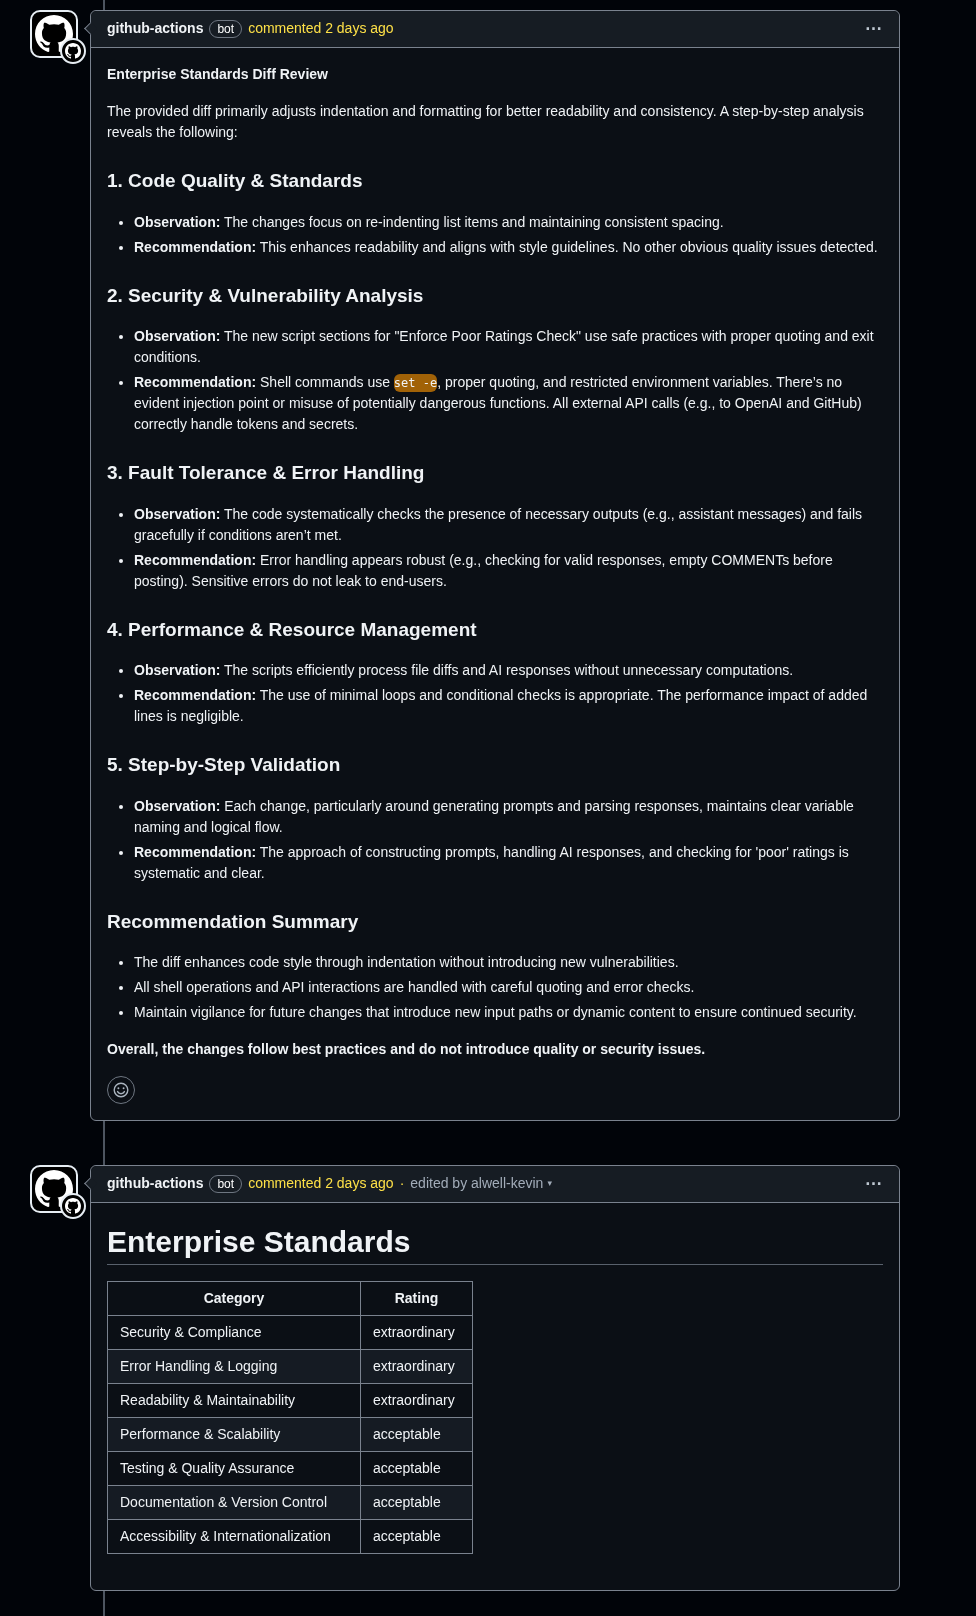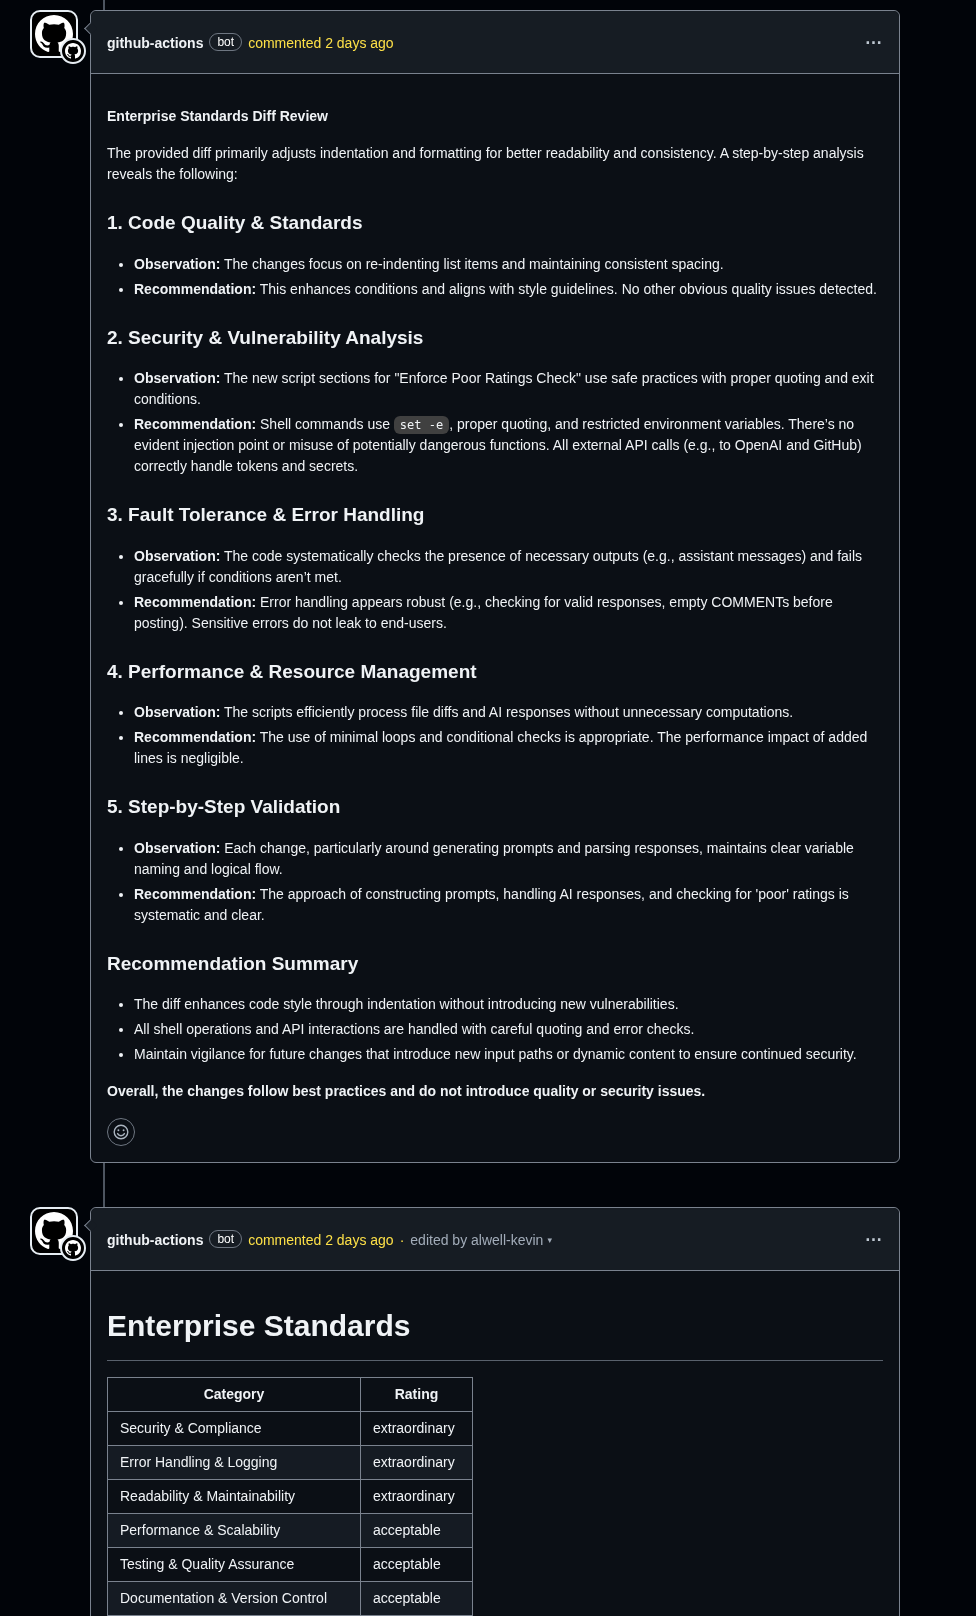--- a/index.html
+++ b/index.html
@@ -13,41 +13,41 @@
   
   .avatar-wrap{position:relative;width:48px;height:48px;flex:none}
   .avatar{width:48px;height:48px;border-radius:10px;background:#000;border:2px solid #e6edf3;
           display:flex;align-items:center;justify-content:center;cursor:pointer}
   .avatar svg{width:38px;height:38px;fill:#fff}
   .avatar-badge{position:absolute;right:-8px;bottom:-6px;width:26px;height:26px;border-radius:50%;
           background:#000;border:2px solid #e6edf3;display:flex;align-items:center;justify-content:center}
   .avatar-badge svg{width:16px;height:16px;fill:#fff}
   
   .card{flex:1;margin-left:12px;background:#0b0f15;border:1px solid #7a828e;border-radius:6px;position:relative}
-  .card-header{display:flex;align-items:flex-end;gap:6px;background:#161c23;border-bottom:1px solid #7a828e;
-          border-radius:6px 6px 0 0;padding:22px 16px;position:relative;font-size:14px}
+  .card-header{display:flex;align-items:flex-start;gap:6px;background:#161c23;border-bottom:1px solid #7a828e;
+          border-radius:6px 6px 0 0;padding:9px 16px;position:relative;font-size:14px}
   .card-caret{position:absolute;left:-5.5px;top:13px;width:9px;height:9px;background:#161c23;
           border-left:1px solid #7a828e;border-bottom:1px solid #7a828e;transform:rotate(45deg)}
   .author{font-weight:700;color:#f0f3f6;text-decoration:none;cursor:pointer}
   .bot-badge{font-size:12px;line-height:16px;padding:0 7px;border:1px solid #6e7681;border-radius:2em;color:#ffffff}
   .meta{color:#fde047}
   .edited{color:#a2acb9;cursor:pointer;display:inline-flex;align-items:center;gap:4px}
   .caret-glyph{font-size:9px;color:#a2acb9}
   .kebab{margin-left:auto;background:none;border:none;color:#bfc8d2;font-size:17px;font-weight:700;
          letter-spacing:1px;cursor:pointer;line-height:1}
   
   .card-body{padding:16px;font-size:14px;line-height:1.5}
-  .card-body > :first-child{margin-top:16px}
+  .card-body > :first-child{margin-top:0}
   .card-body p{margin:0 0 16px}
   .card-body h3{font-size:19px;font-weight:700;margin:24px 0 16px}
-  .card-body h1{font-size:30px;font-weight:700;margin:6px 0 16px;padding-bottom:12px;border-bottom:1px solid #59616c}
+  .card-body h1{font-size:30px;font-weight:700;margin:6px 0 16px;border-bottom:1px solid #59616c}
   .card-body ul{margin:0 0 16px;padding-left:27px}
   .card-body li{margin-top:4px}
-  code{font-family:"DejaVu Sans Mono",monospace;font-size:12px;background:#404040;
-       padding:2px 6px;border-radius:6px;white-space:nowrap}
+  code{font-family:"DejaVu Sans Mono",monospace;font-size:12px;background:#a16207;
+       padding:2px 0;border-radius:6px;white-space:nowrap}
   
   table{border-collapse:collapse;margin:4px 0 20px;font-size:14px}
   th,td{border:1px solid #7a828e;padding:6px 12px;line-height:21px}
   th{font-weight:700;text-align:center}
   .col-cat{width:253px}
   .col-rat{width:112px}
   tbody tr:nth-child(even){background:#151b23}
   
   .reaction{width:28px;height:28px;border-radius:50%;border:1px solid #6e7681;background:transparent;
             display:flex;align-items:center;justify-content:center;cursor:pointer;margin-top:6px}
@@ -81,21 +81,21 @@
       <span class="meta">commented 2 days ago</span>
       <button class="kebab"><span>⋯</span></button>
     </div>
     <div class="card-body">
       <p><strong>Enterprise Standards Diff Review</strong></p>
       <p>The provided diff primarily adjusts indentation and formatting for better readability and consistency. A step-by-step analysis reveals the following:</p>
 
       <h3>1. Code Quality &amp; Standards</h3>
       <ul>
         <li><strong>Observation:</strong> <span>The changes focus on re-indenting list items and maintaining consistent spacing.</span></li>
-        <li><strong>Recommendation:</strong> <span>This enhances conditions and aligns with style guidelines. No other obvious quality issues detected.</span></li>
+        <li><strong>Recommendation:</strong> <span>This enhances readability and aligns with style guidelines. No other obvious quality issues detected.</span></li>
       </ul>
 
       <h3>2. Security &amp; Vulnerability Analysis</h3>
       <ul>
         <li><strong>Observation:</strong> <span>The new script sections for "Enforce Poor Ratings Check" use safe practices with proper quoting and exit conditions.</span></li>
         <li><strong>Recommendation:</strong> <span>Shell commands use</span> <code>set -e</code><span>, proper quoting, and restricted environment variables. There’s no evident injection point or misuse of potentially dangerous functions. All external API calls (e.g., to OpenAI and GitHub) correctly handle tokens and secrets.</span></li>
       </ul>
 
       <h3>3. Fault Tolerance &amp; Error Handling</h3>
       <ul>

